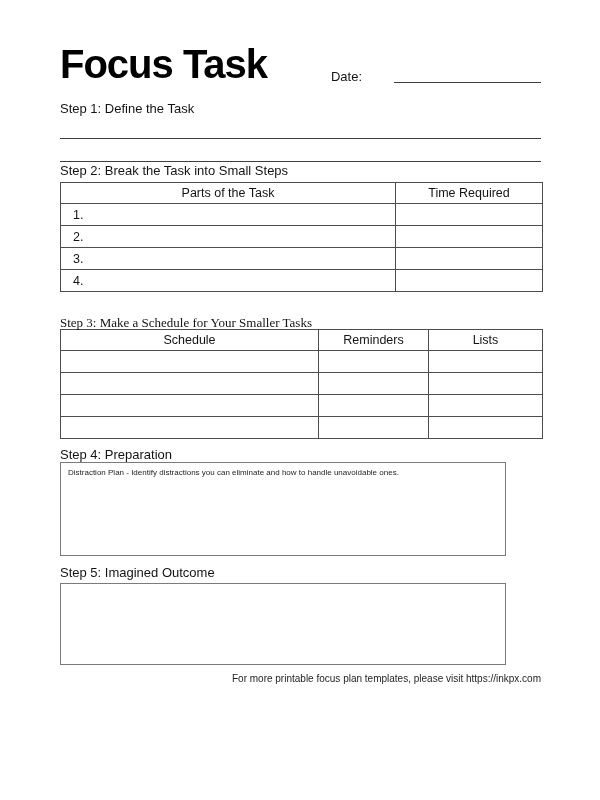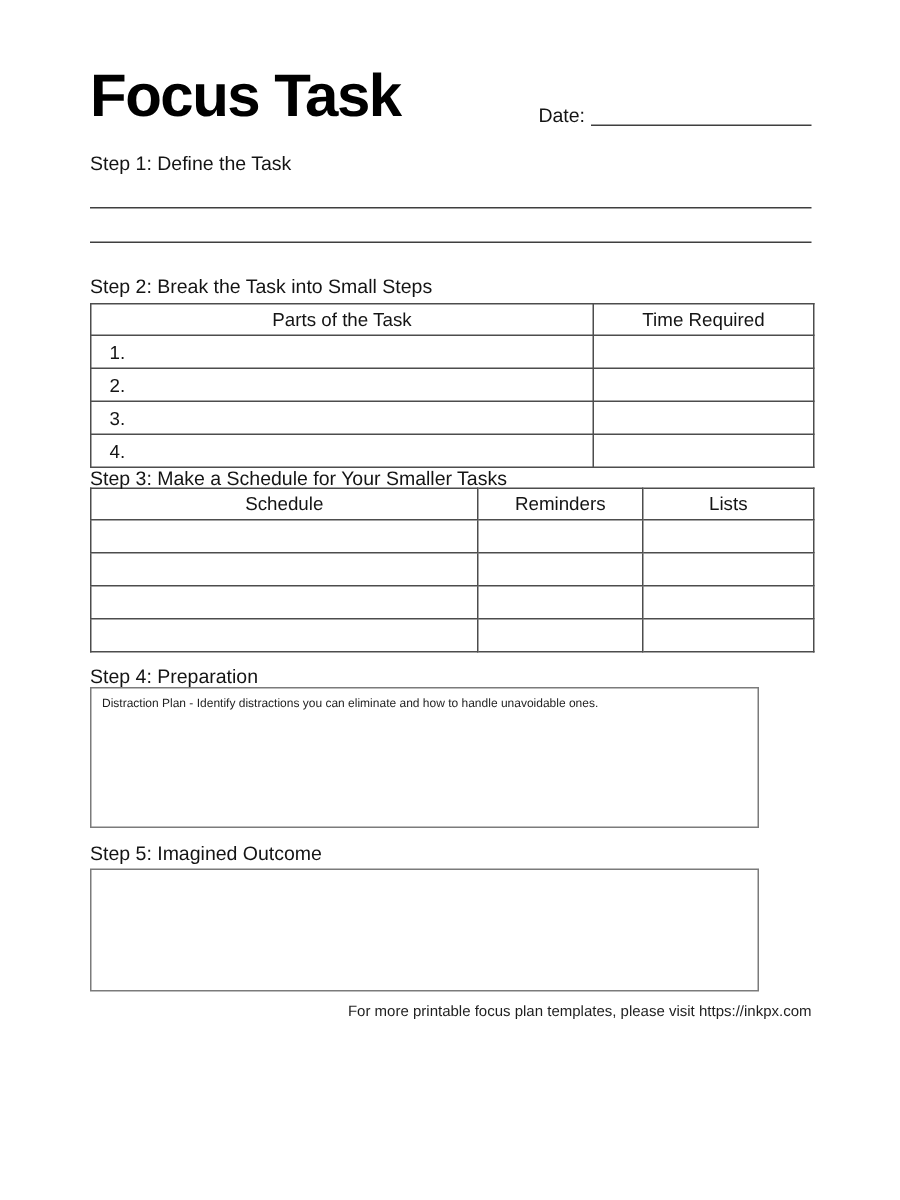--- a/index.html
+++ b/index.html
@@ -22,34 +22,34 @@
   .content { padding: 42px 59px 0 60px; }
 
   .header-row {
     display: flex; justify-content: space-between; align-items: flex-end;
     height: 44px;
   }
   .doc-title {
     font-size: 40px; font-weight: 700; line-height: 44px;
     letter-spacing: -1px; color: #000; white-space: nowrap;
   }
-  .date-field { display: flex; align-items: flex-end; padding-bottom: 2px; }
+  .date-field { display: flex; align-items: center; padding-bottom: 2px; gap: 28px; }
   .date-label { font-size: 13px; line-height: 15px; }
   .date-line {
     display: inline-block; width: 147px; height: 13px;
     border-bottom: 1.4px solid var(--write_line); margin-left: 4px;
   }
 
   .step-label { font-size: 13px; line-height: 13px; }
   .step1-label { margin-top: 16px; }
   .write-line { height: 0; border-bottom: 1.3px solid var(--write_line); }
   .write-line.first  { margin-top: 23px; }
   .write-line.second { margin-top: 22px; }
-  .step2-label { margin-top: 22px; }
-  .step3-label { margin-top: 0; }
+  .step2-label { margin-top: 2px; }
+  .step3-label { margin-top: 24px; font-family: Liberation Serif, serif; }
   .step4-label { margin-top: 9px; }
   .step5-label { margin-top: 10px; }
 
   table {
     border-collapse: collapse; table-layout: fixed;
     width: 482px; font-size: 12.5px;
   }
   .t1 { margin-top: 5px; }
   .t2 { margin-top: 0; }
   th, td { border: 1px solid var(--table_border); vertical-align: middle; }

